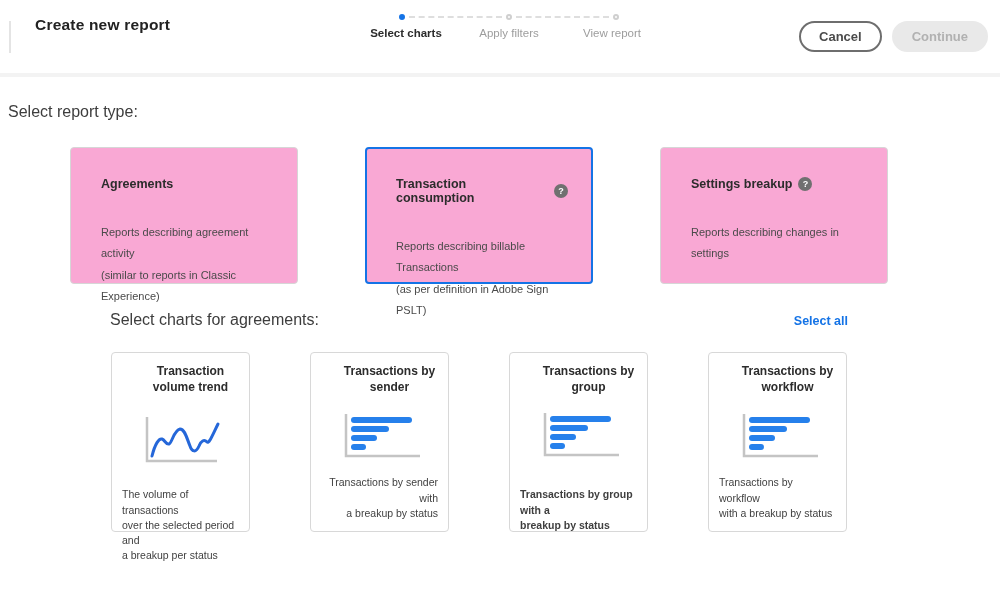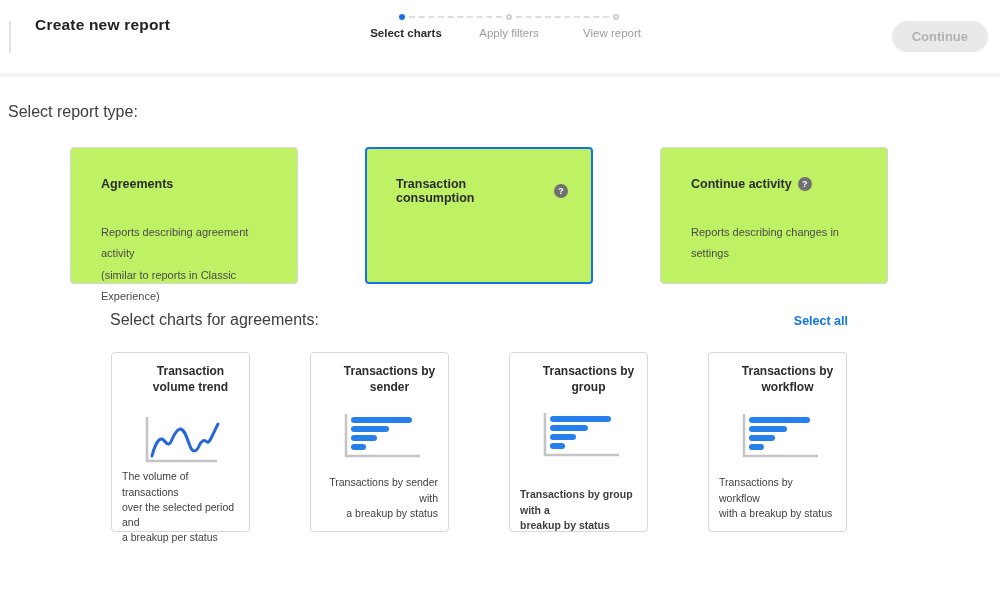--- a/index.html
+++ b/index.html
@@ -27,41 +27,41 @@
   .btn { font-size:13px; font-weight:bold; border-radius:16px; padding:6px 18px; cursor:pointer;
          font-family:"Liberation Sans","DejaVu Sans",sans-serif; }
   .btn-cancel { background:#fff; border:2px solid #6e6e6e; color:#4b4b4b; }
   .btn-continue { background:#e9e9e9; border:2px solid #e9e9e9; color:#b1b1b1; cursor:default; }
 
   
   .report-type-heading { margin:26px 0 0 8px; font-size:16px; font-weight:normal; color:#3d3d3d; }
 
   
   .report-cards { display:flex; margin:26px 0 0 70px; gap:67px; }
-  .report-card { width:228px; height:137px; background:#bef264; border:1px solid #d6d6d6; border-radius:4px;
+  .report-card { width:228px; height:137px; background:#f9a8d4; border:1px solid #d6d6d6; border-radius:4px;
                  padding:29px 14px 0 30px; cursor:pointer; }
   .report-card.selected { border:2px solid #1473e6; padding:28px 23px 0 29px; }
   .report-card-title { font-size:12.5px; font-weight:bold; color:#2c2c2c; display:flex; align-items:center; gap:6px; }
   .help-icon { width:14px; height:14px; border-radius:50%; background:#707070; color:#fff; font-size:9px;
                font-weight:bold; display:inline-flex; align-items:center; justify-content:center; cursor:pointer; }
   .report-card-desc { margin-top:31px; font-size:11px; line-height:1.95; color:#4a4a4a; white-space:pre-line; }
 
   
   .charts-heading-row { display:flex; justify-content:space-between; align-items:baseline;
                         margin:27px 152px 0 110px; }
   .charts-heading { font-size:16px; font-weight:normal; color:#3d3d3d; }
   .select-all { font-size:12.5px; font-weight:bold; color:#1473e6; cursor:pointer; text-decoration:none;text-align:center; }
 
   .chart-cards { display:flex; margin:23px 0 0 111px; gap:60px; }
   .chart-card { width:139px; height:180px; background:#fff; border:1px solid #d8d8d8; border-radius:4px;
                 cursor:pointer; display:flex; flex-direction:column; align-items:center; }
   .chart-card-title { margin-top:10px; font-size:12px; font-weight:bold; text-align:center;
                       line-height:1.35; color:#2c2c2c; white-space:pre-line;margin-left:20px; }
   .chart-card-icon { margin-top:19px; height:52px; display:flex; align-items:center; }
-  .chart-card-desc { margin-top:3px; align-self:stretch; padding:0 10px; font-size:10.5px; line-height:1.45;
+  .chart-card-desc { margin-top:21px; align-self:stretch; padding:0 10px; font-size:10.5px; line-height:1.45;
                      color:#3f3f3f; white-space:pre-line; }
 </style>
 </head>
 <body>
 
 <div class="header">
   <div class="header-accent"></div>
   <div class="page-title">Create new report</div>
 
   <div class="stepper">
@@ -73,20 +73,21 @@
       <div class="dot upcoming"></div>
     </div>
     <div class="step-labels">
       <span class="step-label-active">Select charts</span>
       <span class="step-label-2">Apply filters</span>
       <span class="step-label-3">View report</span>
     </div>
   </div>
 
   <div class="header-buttons">
+    <button class="btn btn-cancel">Cancel</button>
     <button class="btn btn-continue" disabled="">Continue</button>
   </div>
 </div>
 
 <h2 class="report-type-heading">Select report type:</h2>
 
 <div class="report-cards">
 
   <div class="report-card">
     <div class="report-card-title">
@@ -94,25 +95,27 @@
     </div>
     <div class="report-card-desc">Reports describing agreement activity
 (similar to reports in Classic Experience)</div>
   </div>
 
   <div class="report-card selected">
     <div class="report-card-title">
       <span>Transaction consumption</span>
       <span class="help-icon">?</span>
     </div>
+    <div class="report-card-desc">Reports describing billable Transactions
+(as per definition in Adobe Sign PSLT)</div>
   </div>
 
   <div class="report-card">
     <div class="report-card-title">
-      <span>Continue activity</span>
+      <span>Settings breakup</span>
       <span class="help-icon">?</span>
     </div>
     <div class="report-card-desc">Reports describing changes in settings</div>
   </div>
 
 </div>
 
 <div class="charts-heading-row">
   <h2 class="charts-heading">Select charts for agreements:</h2>
   <a class="select-all">Select all</a>

